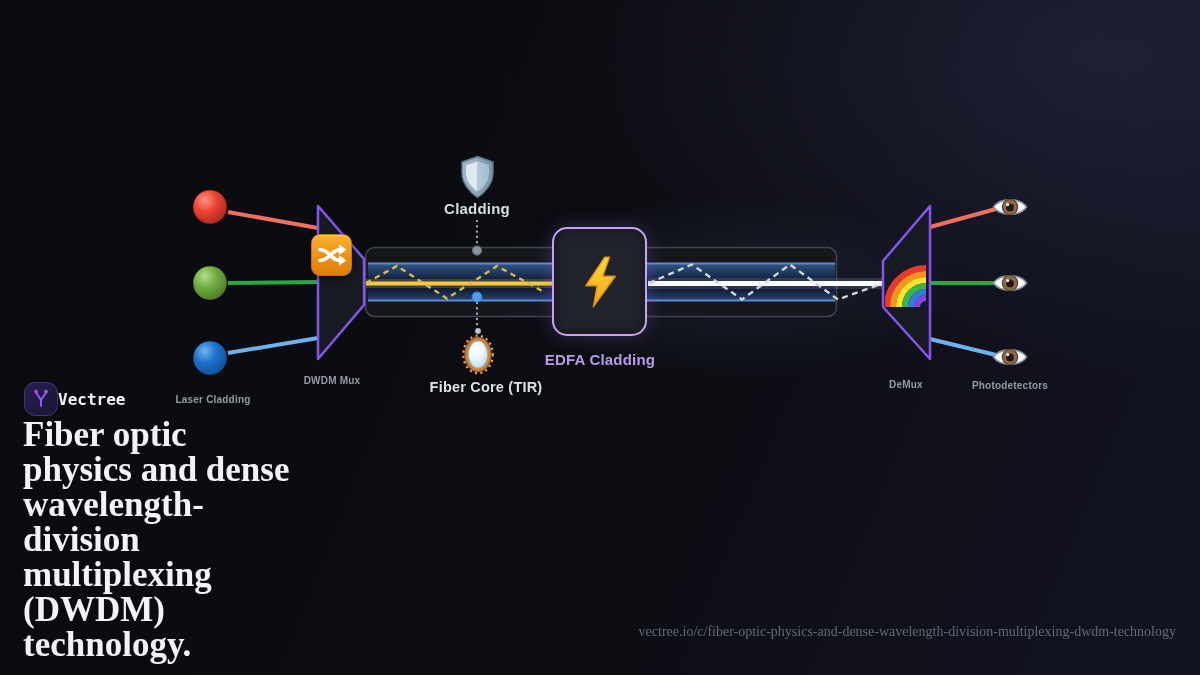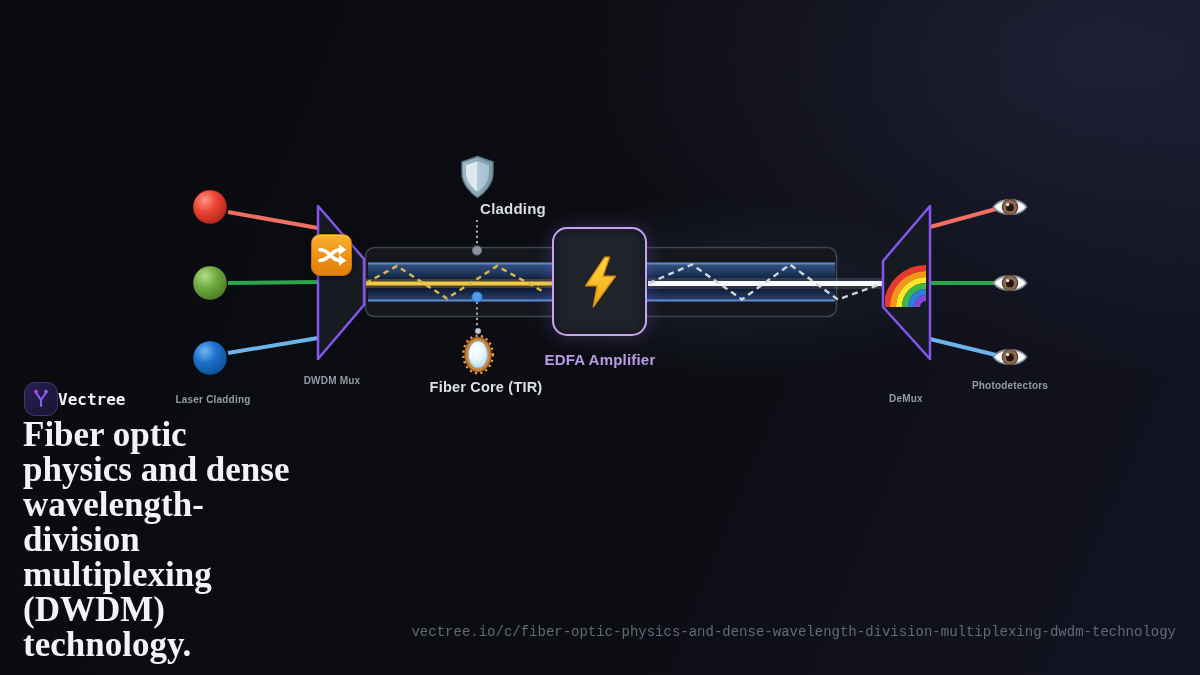--- a/index.html
+++ b/index.html
@@ -12,21 +12,21 @@
       linear-gradient(112deg,#0a0b0f 0%,#0c0d12 55%,#131423 100%);
   }
   .abs{position:absolute;}
   svg{display:block;}
   
   .lbl{
     position:absolute;transform:translateX(-50%);
     font-weight:700;white-space:nowrap;letter-spacing:.2px;
   }
   .lbl-gray{color:#949ba5;font-size:10px;}
-  .lbl-white{color:#d9dde1;font-size:15px;margin-left:36px;}
+  .lbl-white{color:#d9dde1;font-size:15px;}
   .lbl-white2{color:#dde0e4;font-size:14.5px;padding-left:16px;}
   .lbl-purple{color:#b79ce8;font-size:15px;}
   
   .edfa-box{
     position:absolute;left:552px;top:227px;width:95px;height:109px;
     background:#20232b;border:2.5px solid #c7a3f3;border-radius:15px;
     box-shadow:0 0 18px rgba(150,100,230,.28), inset 0 0 12px rgba(0,0,0,.4);
     display:flex;align-items:center;justify-content:center;box-sizing:border-box;
   }
   
@@ -51,21 +51,21 @@
   }
   
   .title{
     position:absolute;left:23px;top:417px;width:420px;
     font-family:Liberation Serif, serif;font-weight:700;
     font-size:35px;line-height:35px;color:#f2f3f6;white-space:pre-line;
   }
   
   .footer-url{
     position:absolute;right:24px;top:624px;
-    font-family:Liberation Mono, monospace;font-size:14px;color:#646a75;
+    font-family:Liberation Serif, serif;font-size:14px;color:#646a75;
   }
 </style>
 </head>
 <body>
 
 <div id="stage">
 
   <svg class="abs" style="left:0;top:0" width="1200" height="675" viewBox="0 0 1200 675">
     <defs>
       <radialGradient id="gRed" cx="35%" cy="30%" r="75%">
@@ -217,22 +217,22 @@
       <circle cx="18" cy="13" r="7.6" fill="#8a6a50" stroke="#63452f" stroke-width="1.4"></circle>
       <circle cx="18" cy="13.4" r="3.9" fill="#241710"></circle>
       <circle cx="15.7" cy="10.6" r="1.6" fill="#fff" opacity="0.9"></circle>
     </svg>
   </div>
 
   <div class="lbl lbl-gray" style="left:213px;top:394px">Laser Cladding</div>
   <div class="lbl lbl-gray" style="left:332px;top:375px">DWDM Mux</div>
   <div class="lbl lbl-white" style="left:477px;top:200px">Cladding</div>
   <div class="lbl lbl-white2" style="left:478px;top:379px">Fiber Core (TIR)</div>
-  <div class="lbl lbl-purple" style="left:600px;top:351px">EDFA Amplifier</div>
-  <div class="lbl lbl-gray" style="left:906px;top:393px">DeMux</div>
+  <div class="lbl lbl-purple" style="left:600px;top:351px">EDFA Cladding</div>
+  <div class="lbl lbl-gray" style="left:906px;top:379px">DeMux</div>
   <div class="lbl lbl-gray" style="left:1010px;top:380px">Photodetectors</div>
 
   <div class="brand">
     <div class="brand-logo">
       <svg width="24" height="24" viewBox="0 0 24 24">
         <path d="M7 5.5 L12 13 L17 5.5 M12 13 L12 19" fill="none" stroke="#8b5cf6" stroke-width="2.1" stroke-linecap="round" stroke-linejoin="round"></path>
         <circle cx="7" cy="4.6" r="1.9" fill="#c73af0"></circle>
         <circle cx="17" cy="4.6" r="1.9" fill="#9061f7"></circle>
       </svg>
     </div>

